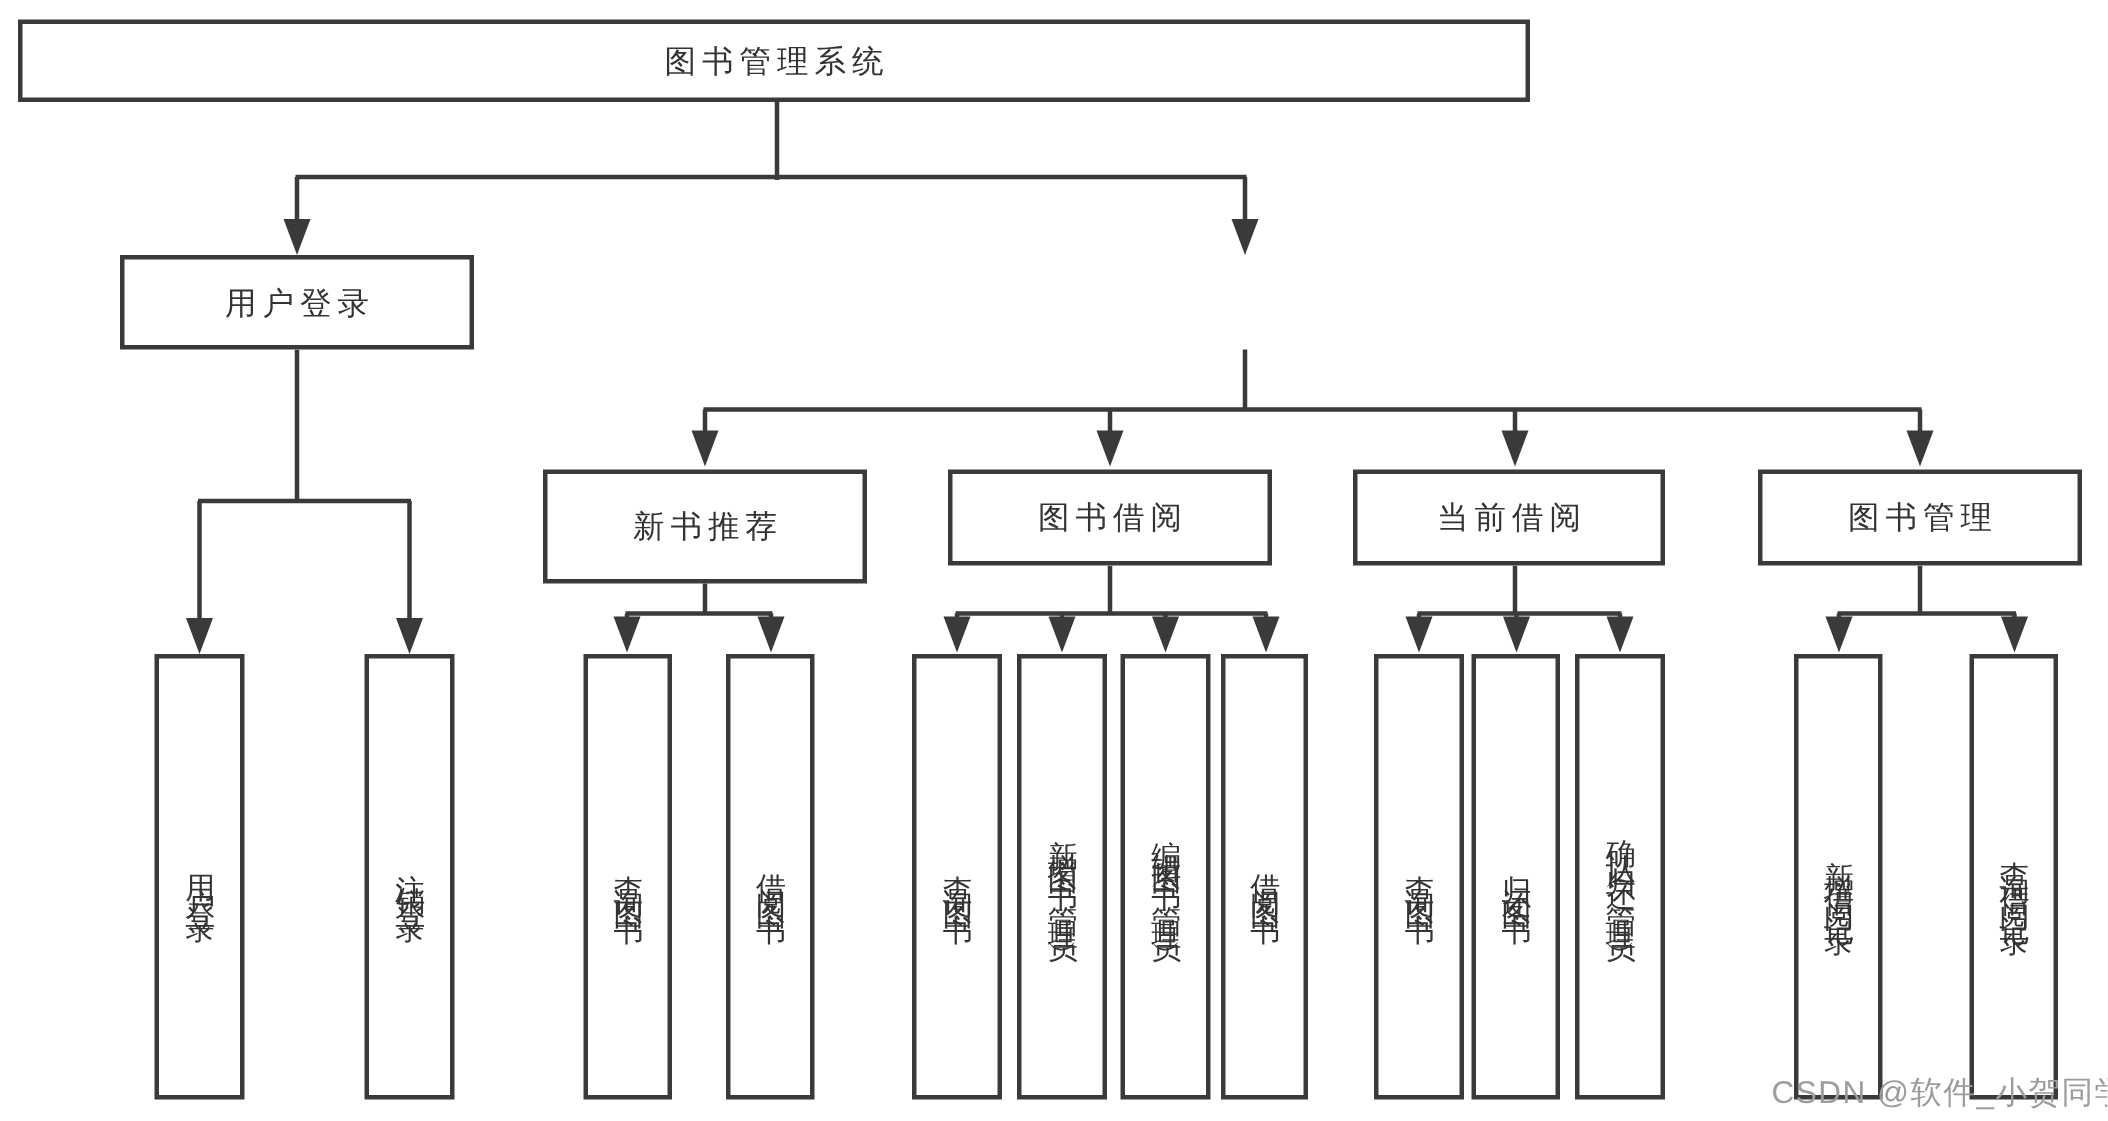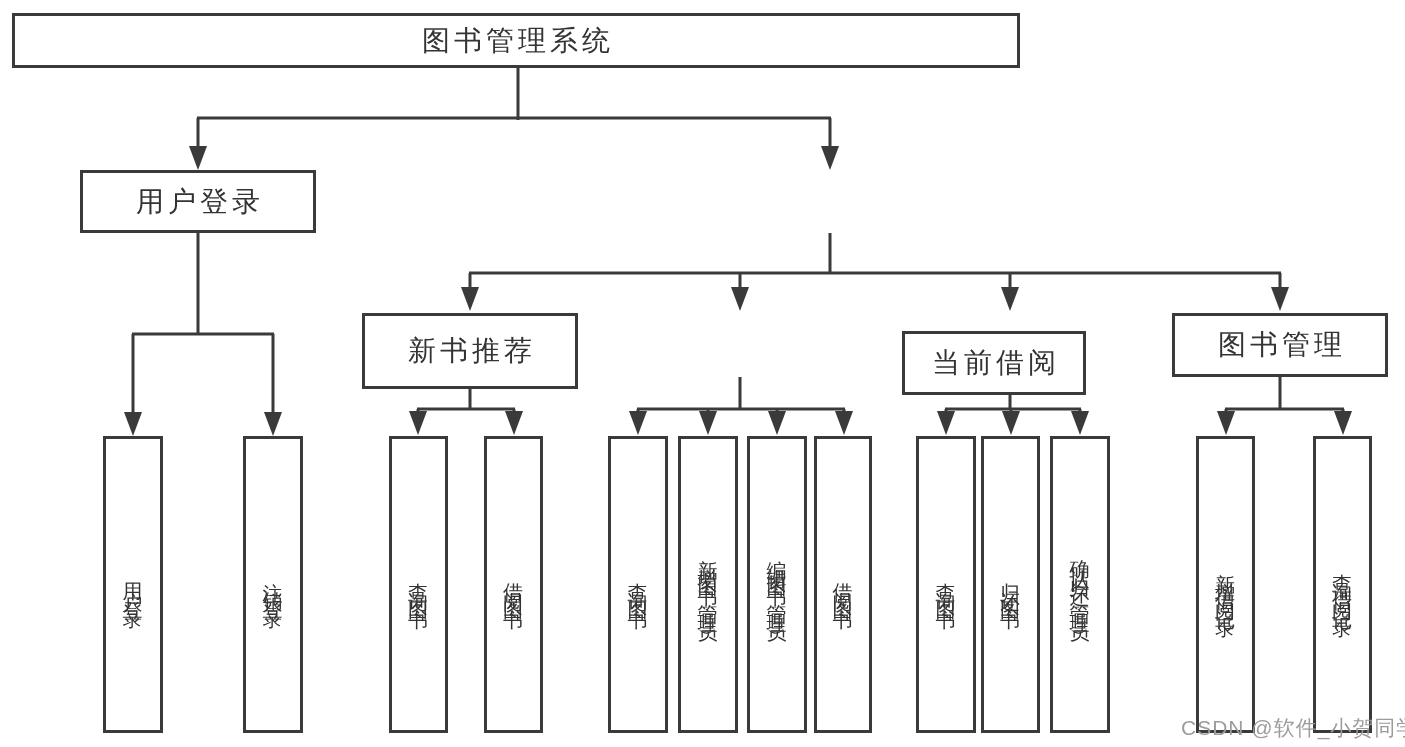--- a/index.html
+++ b/index.html
@@ -16,21 +16,21 @@
   .connectors polygon{fill:#3a3a3a;stroke:none;}
   .node{
     position:absolute;z-index:2;
     box-sizing:border-box;
     background:#ffffff;
     border:3px solid #3a3a3a;
     color:#333333;
     display:flex;align-items:center;justify-content:center;
     text-align:center;
   }
-  .h{font-size:28px;letter-spacing:4px;text-indent:4px;}
+  .h{font-size:21px;letter-spacing:4px;text-indent:4px;}
   .v{
     writing-mode:vertical-rl;
     text-orientation:mixed;
     font-size:20px;
     letter-spacing:9px;
     line-height:1;
   }
   .watermark{
     position:absolute;z-index:5;
     left:1181px;top:714px;
@@ -79,21 +79,22 @@
     <path d="M1280 377 V410 M1225 409 H1344 M1226 409 V415 M1343 409 V415"></path>
     <polygon points="1217,411 1235,411 1226,435"></polygon>
     <polygon points="1334,411 1352,411 1343,435"></polygon>
   </svg>
 
   <div class="node h" style="left:12px;top:13px;width:1008px;height:55px">图书管理系统</div>
 
   <div class="node h" style="left:80px;top:170px;width:236px;height:63px">用户登录</div>
 
   <div class="node h" style="left:362px;top:313px;width:216px;height:76px">新书推荐</div>
-  <div class="node h" style="left:902px;top:331px;width:184px;height:64px">当前借阅</div>
+  <div class="node h" style="left:632px;top:313px;width:216px;height:64px">图书借阅</div>
+  <div class="node h" style="left:902px;top:313px;width:208px;height:64px">当前借阅</div>
   <div class="node h" style="left:1172px;top:313px;width:216px;height:64px">图书管理</div>
 
   <div class="node v" style="left:103px;top:436px;width:60px;height:297px">用户登录</div>
   <div class="node v" style="left:243px;top:436px;width:60px;height:297px">注销登录</div>
 
   <div class="node v" style="left:389px;top:436px;width:59px;height:297px">查询图书</div>
   <div class="node v" style="left:484px;top:436px;width:59px;height:297px">借阅图书</div>
 
   <div class="node v" style="left:608px;top:436px;width:60px;height:297px">查询图书</div>
   <div class="node v" style="left:678px;top:436px;width:60px;height:297px">新增图书（管理员）</div>

